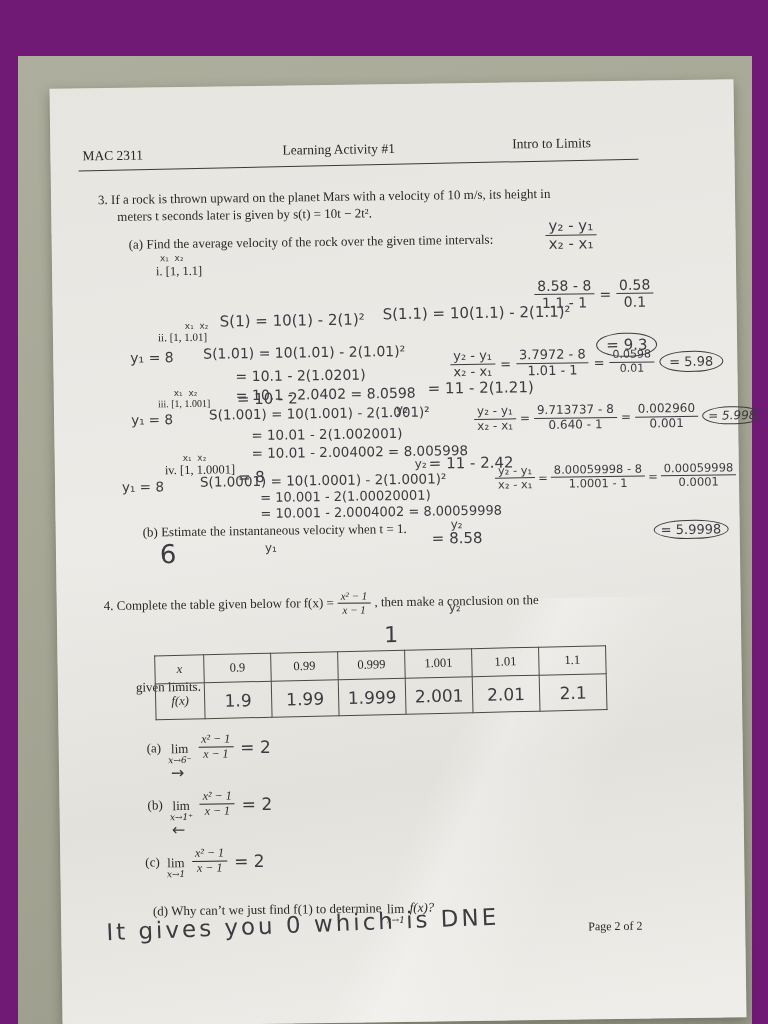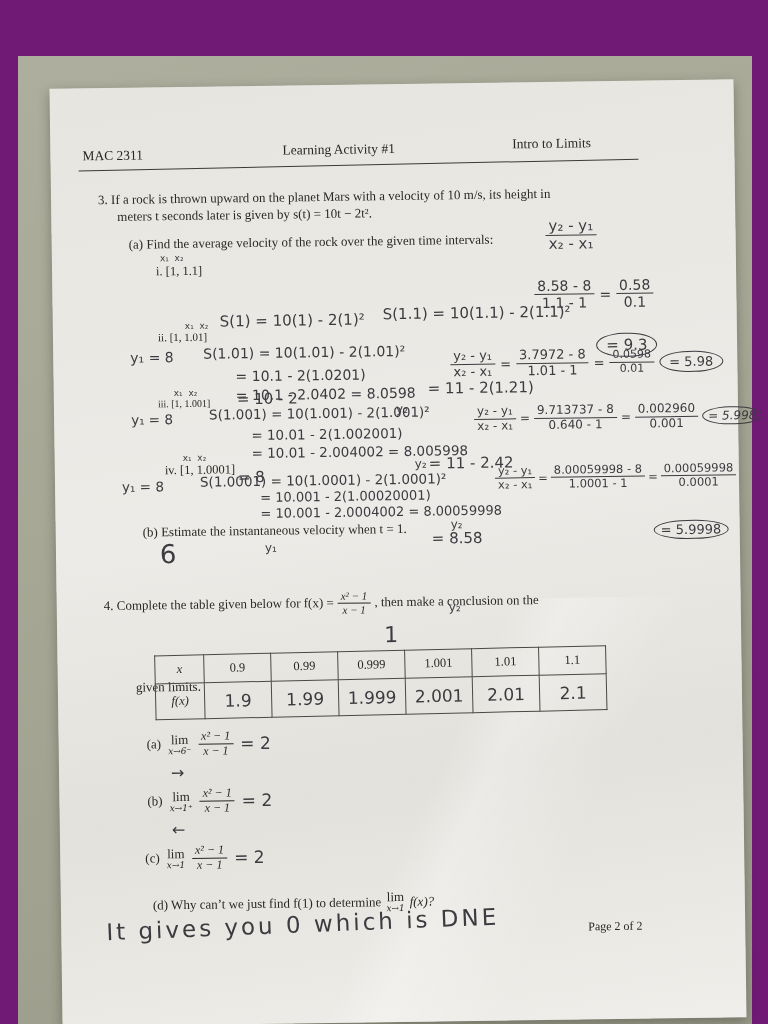--- a/index.html
+++ b/index.html
@@ -15,21 +15,21 @@
           background:linear-gradient(115deg,transparent 52%,rgba(255,255,255,0.28) 58%,transparent 72%);}
   .abs{position:absolute;white-space:pre;}
   .printed{font-family:"Liberation Serif",serif;color:#2a2823;font-size:13px;}
   .hw{font-family:"DejaVu Sans",sans-serif;color:#3b3b40;font-size:14px;}
   .tiny{font-size:9px;}
   .row{display:flex;align-items:center;gap:5px;}
   .frac{display:inline-flex;flex-direction:column;align-items:center;line-height:1.15;vertical-align:middle;}
   .frac .fn{border-bottom:1.3px solid currentColor;padding:0 3px;}
   .frac .fd{padding:0 3px;}
   .circ{display:inline-block;border:1.7px solid #3b3b40;border-radius:50%/55%;padding:2px 9px;}
-  .lim{display:inline-flex;flex-direction:column;align-items:center;line-height:1;}
+  .lim{display:inline-flex;flex-direction:column;align-items:center;line-height:1;margin-top:12px;}
   .lim .limtop{font-size:13px;}
   .lim .limsub{font-size:9px;font-style:italic;font-family:"DejaVu Serif",serif;margin-top:1px;}
   .mathit{font-style:italic;}
   .hrule{position:absolute;height:1.4px;background:#3c3a34;}
   table.qtable{border-collapse:collapse;transform:rotate(-0.5deg);}
   table.qtable td{border:1.4px solid #4a4a42;text-align:center;vertical-align:middle;}
   table.qtable .hd{font-family:"Liberation Serif",serif;font-size:12.5px;color:#2a2823;height:25px;}
   table.qtable .vl{font-family:"DejaVu Sans",sans-serif;font-size:17px;color:#3b3b40;height:33px;}
   td.c0{width:46px;} td.cn{width:64px;}
 </style>

